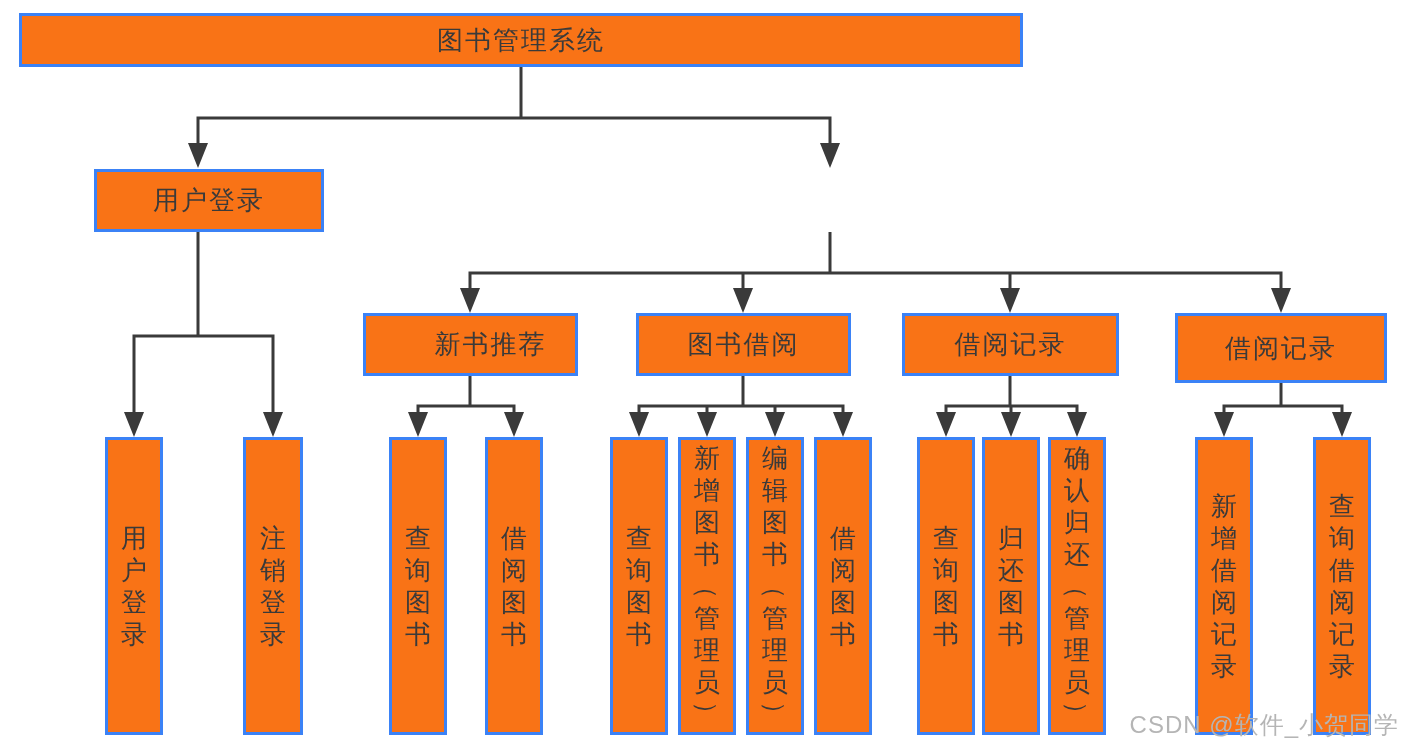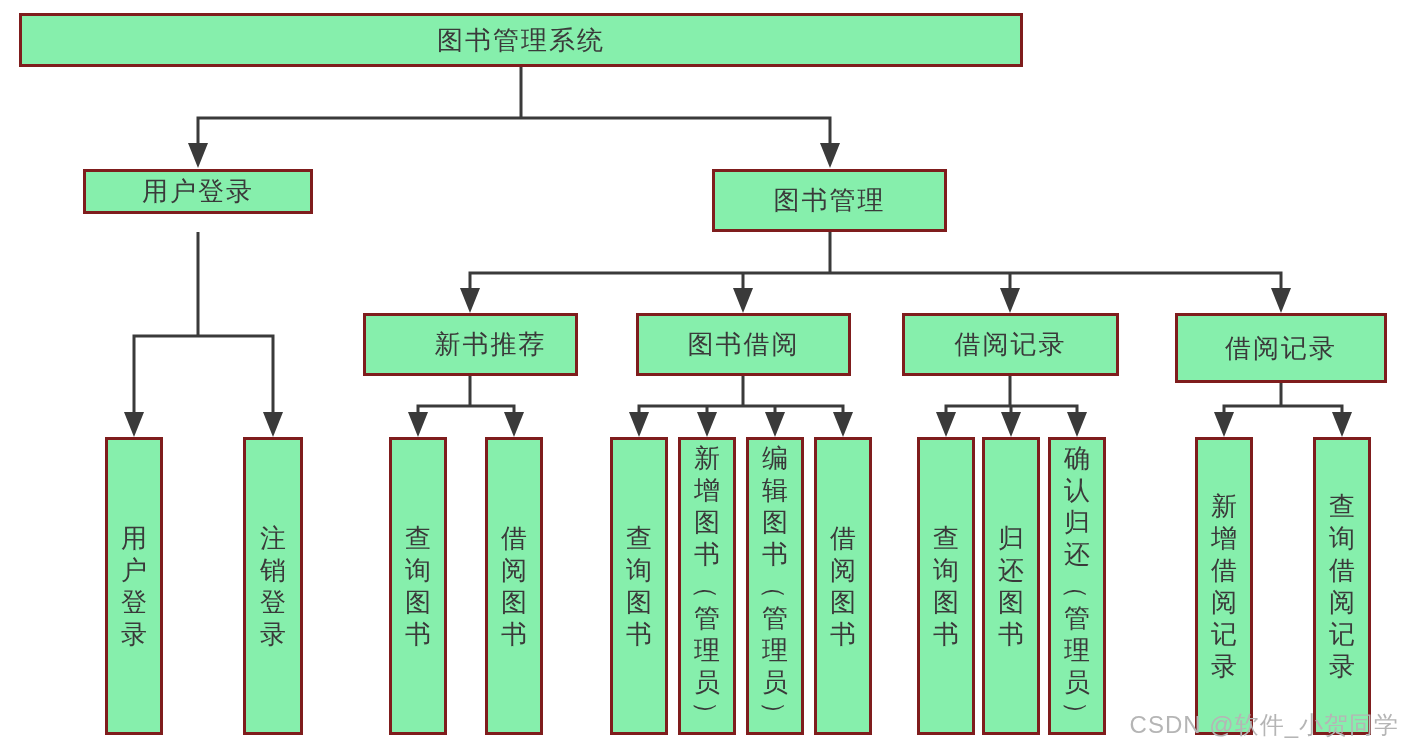--- a/index.html
+++ b/index.html
@@ -3,33 +3,33 @@
 <meta charset="utf-8">
 <style>
   html,body{margin:0;padding:0;}
   body{
     width:1405px;height:747px;position:relative;background:#ffffff;
     font-family:"Liberation Sans", sans-serif;color:#3a3a3a;overflow:hidden;
   }
   #canvas{position:absolute;left:0;top:0;width:1405px;height:747px;}
   svg.connectors{position:absolute;left:0;top:0;width:1405px;height:747px;}
   .box{
-    position:absolute;background:#86efac;border:3px solid #7f1d1d;
+    position:absolute;background:#f97316;border:3px solid #3b82f6;
     display:flex;align-items:center;justify-content:center;
     font-size:26px;letter-spacing:2px;color:#3a3a3a;box-sizing:border-box;
   }
   .leaf{
     flex-direction:column;letter-spacing:0;
   }
   .leaf span{display:block;line-height:32px;font-size:26px;text-align:center;}
   .leaf span.rot{transform:rotate(90deg);}
   
   #root-box{left:19px;top:13px;width:1004px;height:54px;}
   
-  #box-user-login{left:83px;top:169px;width:230px;height:45px;}
+  #box-user-login{left:94px;top:169px;width:230px;height:63px;}
   #box-book-mgmt{left:712px;top:169px;width:235px;height:63px;}
   
   #box-recommend{left:363px;top:313px;width:215px;height:63px;padding-left:40px;}
   #box-borrow{left:636px;top:313px;width:215px;height:63px;}
   #box-current{left:902px;top:313px;width:217px;height:63px;}
   #box-records{left:1175px;top:313px;width:212px;height:70px;}
   
   .leaf{top:437px;width:58px;height:298px;}
   #leaf-a1{left:105px;}
   #leaf-a2{left:243px;width:60px;}
@@ -90,21 +90,20 @@
       <polygon points="1001,412 1021,412 1011,437"></polygon>
       <polygon points="1067,412 1087,412 1077,437"></polygon>
       <polygon points="1214,412 1234,412 1224,437"></polygon>
       <polygon points="1332,412 1352,412 1342,437"></polygon>
     </g>
   </svg>
 
   <div class="box" id="root-box">图书管理系统</div>
 
   <div class="box" id="box-user-login">用户登录</div>
-  <div class="box" id="box-book-mgmt">图书管理</div>
 
   <div class="box" id="box-recommend">新书推荐</div>
   <div class="box" id="box-borrow">图书借阅</div>
   <div class="box" id="box-current">借阅记录</div>
   <div class="box" id="box-records">借阅记录</div>
 
   <div class="box leaf" id="leaf-a1">
       <span>用</span>
       <span>户</span>
       <span>登</span>

